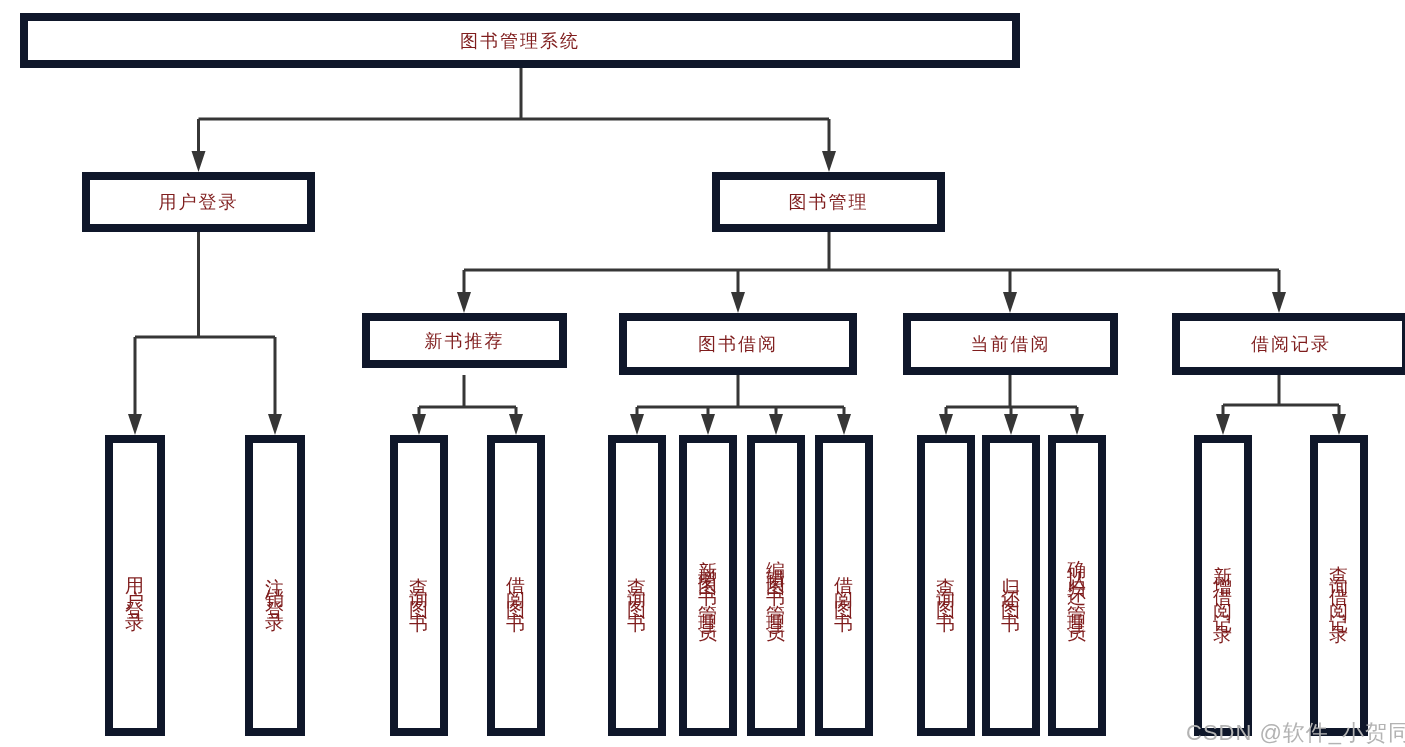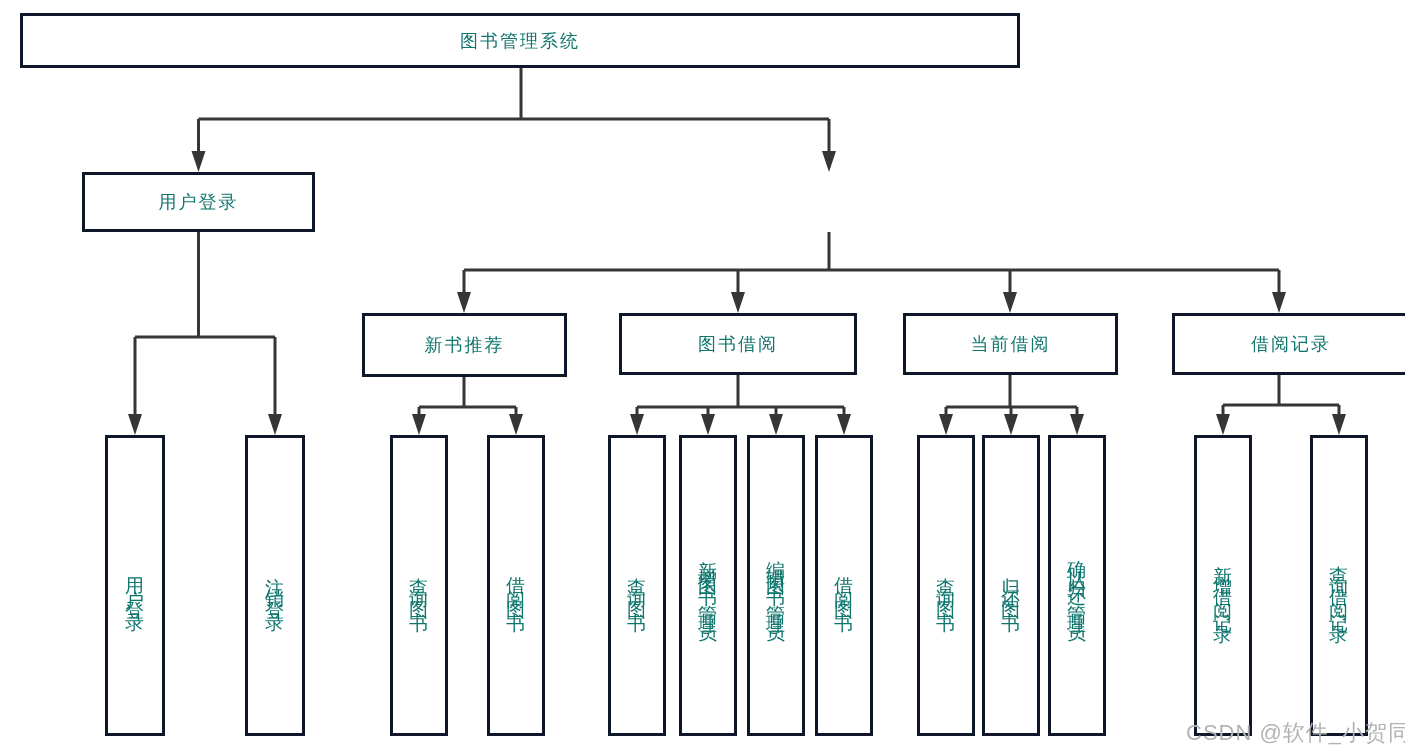--- a/index.html
+++ b/index.html
@@ -7,25 +7,25 @@
   body {
     width: 1405px; height: 747px;
     position: relative; overflow: hidden;
     font-family: "Liberation Sans", "DejaVu Sans", sans-serif;
     color: #1c1c1c;
   }
   .canvas { position: absolute; left: 0; top: 0; width: 1405px; height: 747px; }
   svg.connectors { position: absolute; left: 0; top: 0; }
   .node {
     position: absolute;
-    border: 3px solid #0f172a;
+    border: 8px solid #0f172a;
     background: #ffffff;
     display: flex; align-items: center; justify-content: center;
     font-size: 18px; letter-spacing: 2px;
-    color: #0f766e;
+    color: #7f1d1d;
     z-index: 2;
   }
   .leaf {
     writing-mode: vertical-rl;
     text-orientation: mixed;
     font-size: 19px;
     letter-spacing: 12px;
     line-height: 1;
     padding: 6px 0;
   }
@@ -72,22 +72,23 @@
       M939 414 L953 414 L946 435 Z
       M1004 414 L1018 414 L1011 435 Z
       M1070 414 L1084 414 L1077 435 Z
       M1216 414 L1230 414 L1223 435 Z
       M1332 414 L1346 414 L1339 435 Z"></path>
   </svg>
 
   <div class="node" style="left:20px; top:13px; width:1000px; height:55px;">图书管理系统</div>
 
   <div class="node" style="left:82px; top:172px; width:233px; height:60px;">用户登录</div>
+  <div class="node" style="left:712px; top:172px; width:233px; height:60px;">图书管理</div>
 
-  <div class="node" style="left:362px; top:313px; width:205px; height:64px;">新书推荐</div>
+  <div class="node" style="left:362px; top:313px; width:205px; height:55px;">新书推荐</div>
   <div class="node" style="left:619px; top:313px; width:238px; height:62px;">图书借阅</div>
   <div class="node" style="left:903px; top:313px; width:215px; height:62px;">当前借阅</div>
   <div class="node" style="left:1172px; top:313px; width:238px; height:62px;">借阅记录</div>
 
   <div class="node leaf" style="left:105px; top:435px; width:60px; height:301px;">用户登录</div>
   <div class="node leaf" style="left:245px; top:435px; width:60px; height:301px;">注销登录</div>
 
   <div class="node leaf" style="left:390px; top:435px; width:58px; height:301px;">查询图书</div>
   <div class="node leaf" style="left:487px; top:435px; width:58px; height:301px;">借阅图书</div>
 

